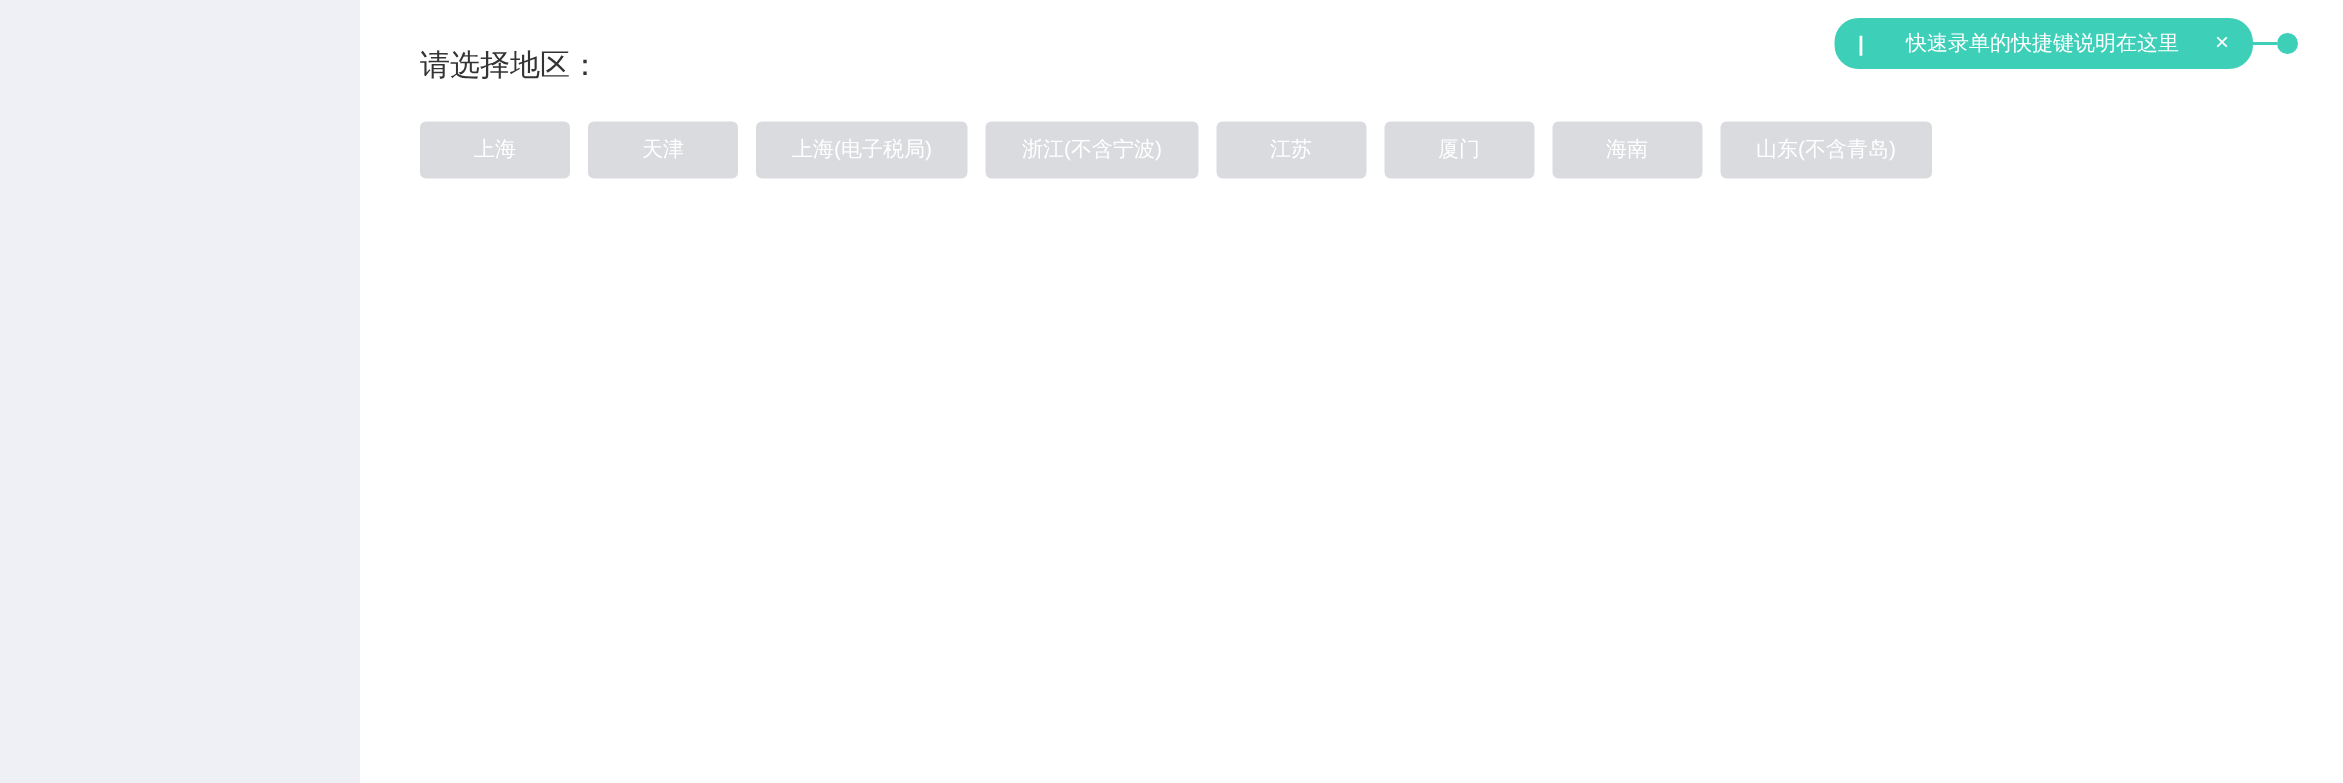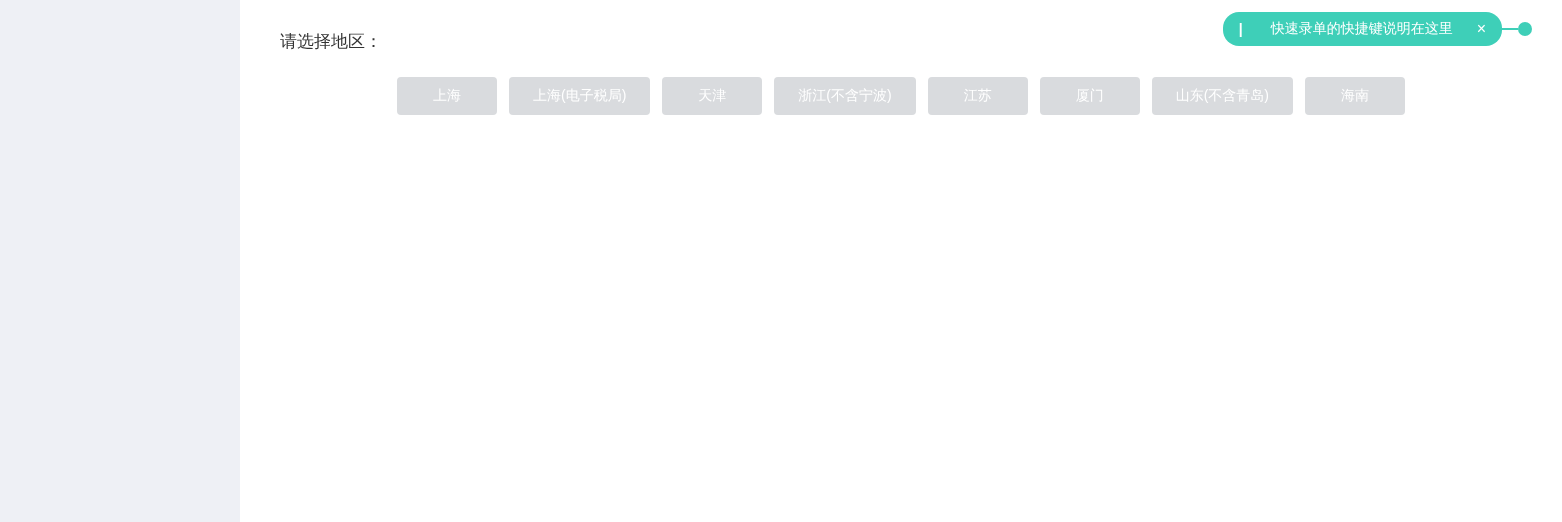--- a/index.html
+++ b/index.html
@@ -30,31 +30,30 @@
       position: absolute;
       left: 240px;
       top: 0;
       right: 0;
       bottom: 0;
       background: #ffffff;
       padding: 30px 40px;
     }
 
     .page-title {
-      font-size: 17px;
+      font-size: 20px;
       color: #333;
       margin-bottom: 24px;
       font-weight: normal;
     }
 
     .region-buttons {
       display: flex;
       flex-wrap: wrap;
       gap: 12px;
-      justify-content: center;
     }
 
     .region-btn {
       background: #d9dbde;
       border: none;
       border-radius: 4px;
       padding: 10px 24px;
       font-size: 14px;
       color: #fff;
       cursor: pointer;
@@ -116,27 +115,27 @@
   </style>
 </head>
 <body>
 
 <div class="sidebar"></div>
 
 <div class="main-content">
   <div class="page-title">请选择地区：</div>
   <div class="region-buttons" id="region-container">
   <button class="region-btn">上海</button>
+      <button class="region-btn">天津</button>
       <button class="region-btn">上海(电子税局)</button>
-      <button class="region-btn">天津</button>
       <button class="region-btn">浙江(不含宁波)</button>
       <button class="region-btn">江苏</button>
       <button class="region-btn">厦门</button>
+      <button class="region-btn">海南</button>
       <button class="region-btn">山东(不含青岛)</button>
-      <button class="region-btn">海南</button>
     </div>
 </div>
 
 <div class="tooltip-banner">
   <span>快速录单的快捷键说明在这里</span>
   <button class="tooltip-close">×</button>
 </div>
 <div class="tooltip-line"></div>
 <div class="tooltip-dot"></div>
 

